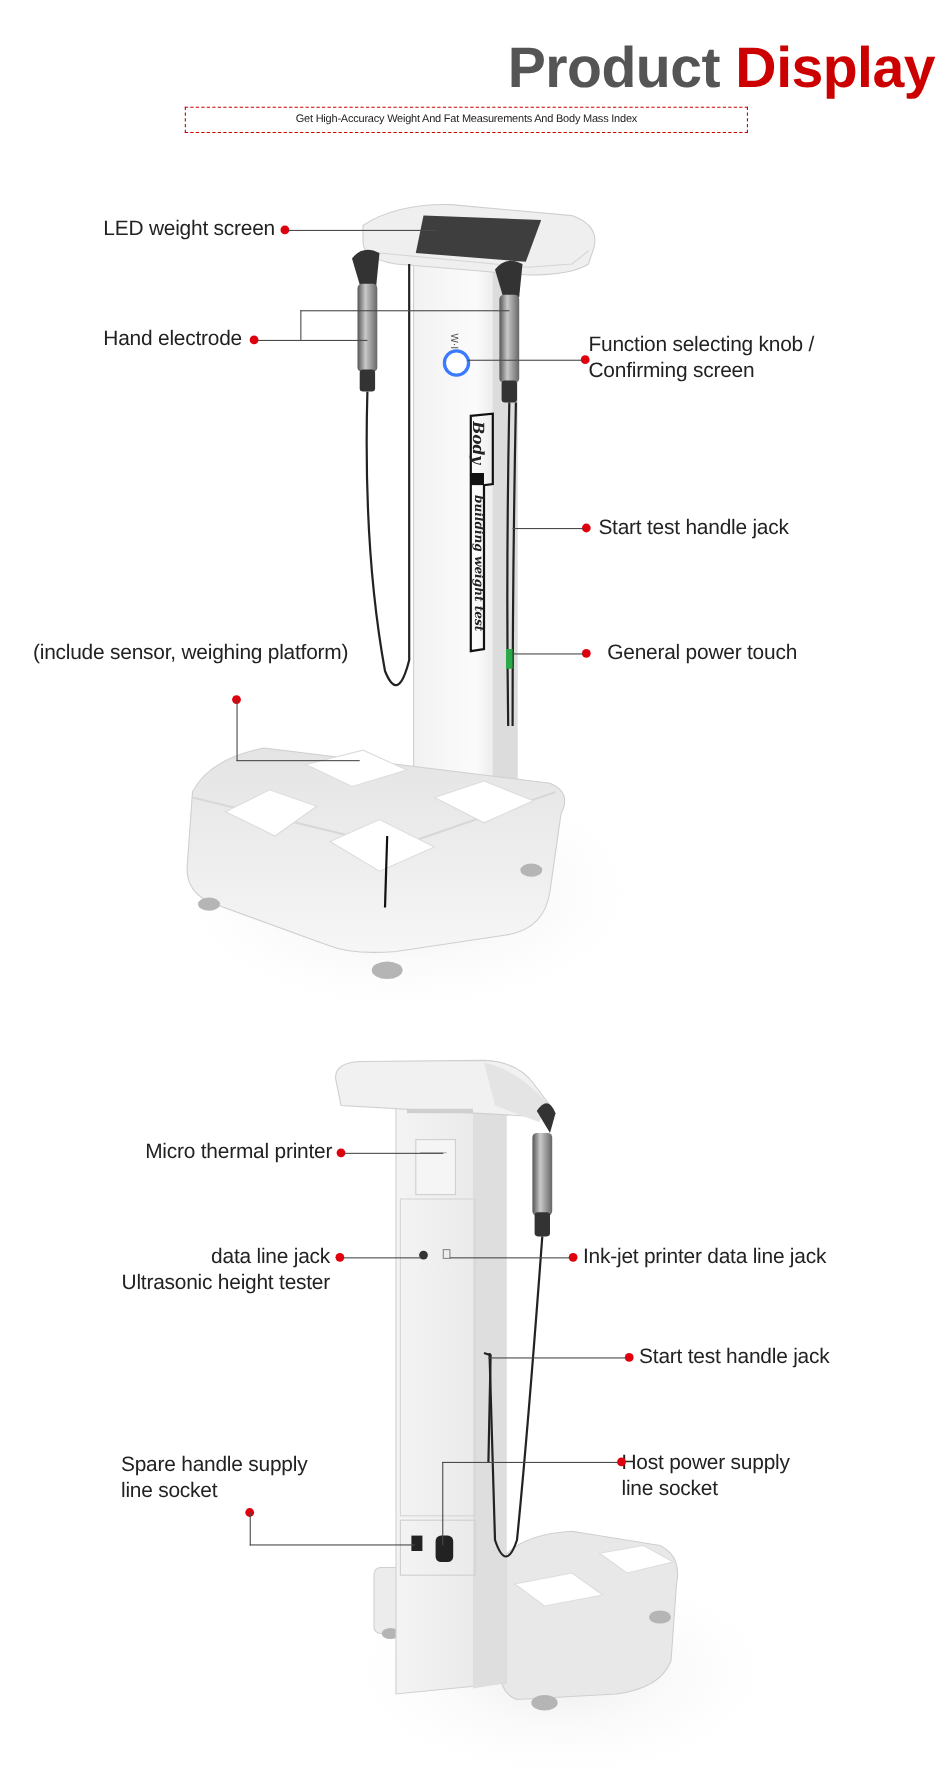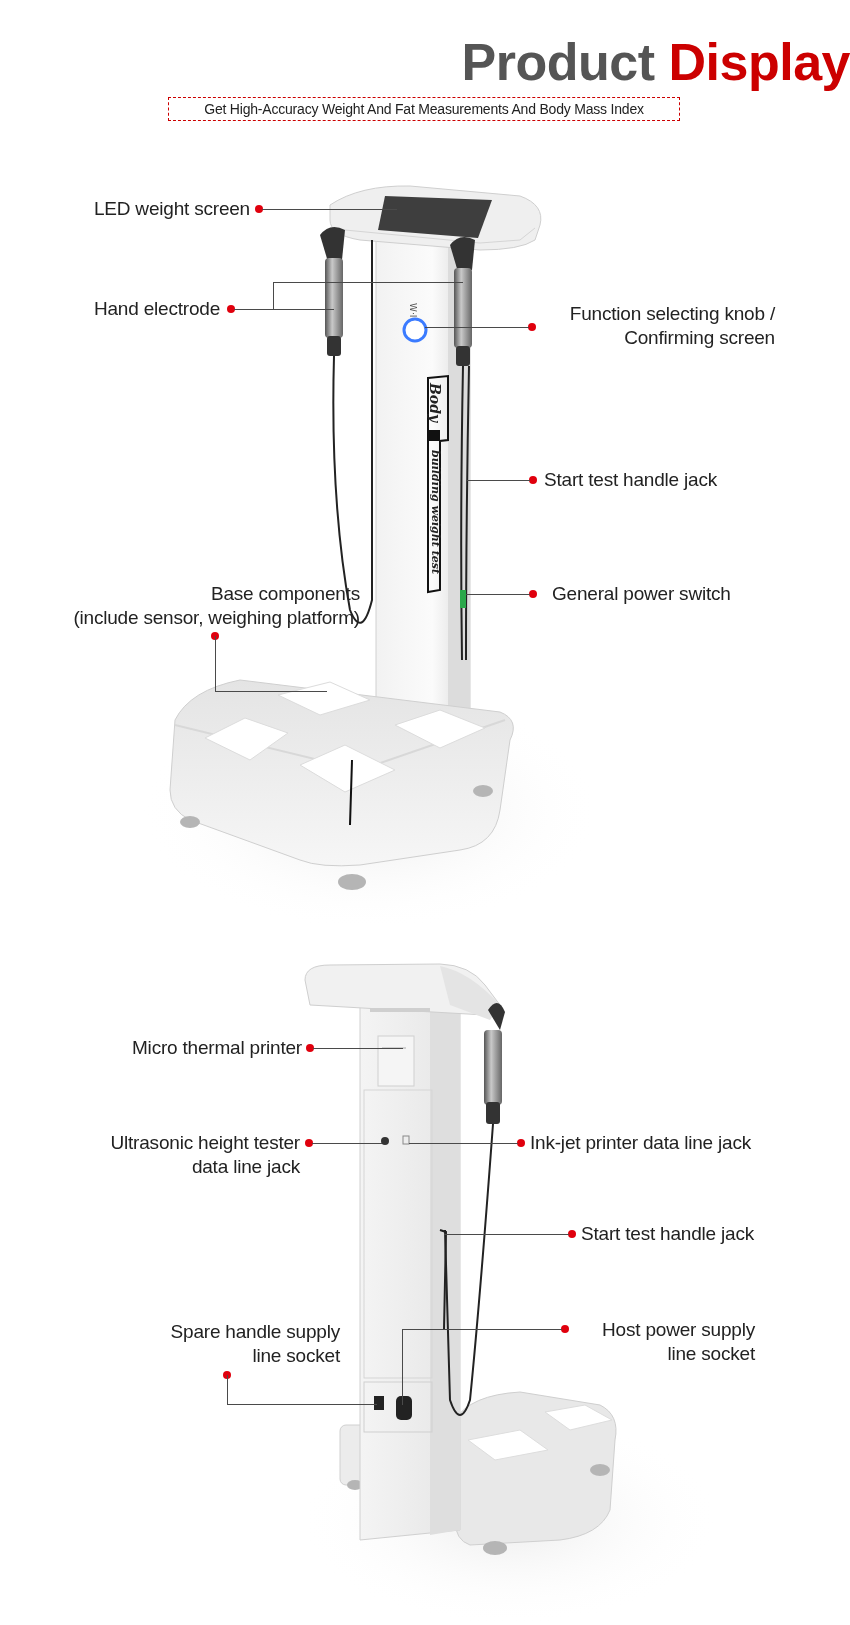--- a/index.html
+++ b/index.html
@@ -8,29 +8,29 @@
 
   .title {
     position: absolute; left: 0; top: 32px; width: 850px; text-align: right;
     font-family: "Liberation Sans", sans-serif; font-weight: 700; font-size: 52px; letter-spacing: -0.5px;
     line-height: 60px;
   }
   .title .t1 { color: #555555; }
   .title .t2 { color: #cc0000; }
   .subtitle {
     position: absolute; left: 168px; top: 97px; width: 512px; height: 24px;
-    border: 1px dashed #cc0000; font-size: 14px; line-height: 22px; text-align: center;
+    border: 1px dashed #cc0000; font-size: 10px; line-height: 22px; text-align: center;
     color: #222; letter-spacing: -0.2px; white-space: nowrap;
   }
 
   .label {
     position: absolute; font-size: 19px; line-height: 24px; color: #222;
     font-family: "Liberation Sans", sans-serif; white-space: nowrap; letter-spacing: -0.2px;
   }
-  .label.center { text-align: right; }
+  .label.center { text-align: left; }
   .label.right { text-align: right; }
   .dot { position: absolute; width: 8px; height: 8px; border-radius: 50%; background: #e0000d; }
   .ln { position: absolute; background: #4a4a4a; }
   .h { height: 1.2px; }
   .v { width: 1.2px; }
 
   svg.device { position: absolute; }
 </style>
 </head>
 <body>
@@ -117,26 +117,25 @@
   <div>Function selecting knob /</div>
   <div>Confirming screen</div>
 </div>
 <div class="dot" style="left:528px;top:323px"></div>
 <div class="ln h" style="left:425px;top:327px;width:104px"></div>
 
 <div class="label" style="left:544px;top:468px">Start test handle jack</div>
 <div class="dot" style="left:529px;top:476px"></div>
 <div class="ln h" style="left:466px;top:480px;width:64px"></div>
 
-<div class="label" style="left:552px;top:582px">General power switch</div>
+<div class="label" style="left:552px;top:582px">General power touch</div>
 <div class="dot" style="left:529px;top:590px"></div>
 <div class="ln h" style="left:466px;top:594px;width:64px"></div>
 
 <div class="label center" style="left:30px;top:582px;width:330px">
-  <div>Base components</div>
   <div>(include sensor, weighing platform)</div>
 </div>
 <div class="dot" style="left:211px;top:632px"></div>
 <div class="ln v" style="left:215px;top:636px;height:56px"></div>
 <div class="ln h" style="left:215px;top:691px;width:112px"></div>
 
 <svg class="device" style="left:0;top:950px" width="850" height="675" viewBox="0 950 850 675">
   <defs>
     <radialGradient id="floorShadow2" cx="50%" cy="50%" r="50%">
       <stop offset="0%" stop-color="#ececec"></stop>
@@ -185,22 +184,22 @@
   <rect x="486" y="1102" width="14" height="22" rx="3" fill="#333"></rect>
   <path d="M493 1124 Q 480 1300 470 1400 Q 460 1430 450 1400 L 445 1230" fill="none" stroke="#222" stroke-width="2"></path>
   <path d="M440 1230 L 446 1232 L 444 1330" fill="none" stroke="#222" stroke-width="2"></path>
 </svg>
 
 <div class="label right" style="left:60px;top:1036px;width:242px">Micro thermal printer</div>
 <div class="dot" style="left:306px;top:1044px"></div>
 <div class="ln h" style="left:313px;top:1048px;width:90px"></div>
 
 <div class="label right" style="left:40px;top:1131px;width:260px">
+  <div>data line jack</div>
   <div>Ultrasonic height tester</div>
-  <div>data line jack</div>
 </div>
 <div class="dot" style="left:305px;top:1139px"></div>
 <div class="ln h" style="left:312px;top:1143px;width:70px"></div>
 
 <div class="label" style="left:530px;top:1131px">Ink-jet printer data line jack</div>
 <div class="dot" style="left:517px;top:1139px"></div>
 <div class="ln h" style="left:409px;top:1143px;width:109px"></div>
 
 <div class="label" style="left:581px;top:1222px">Start test handle jack</div>
 <div class="dot" style="left:568px;top:1230px"></div>

